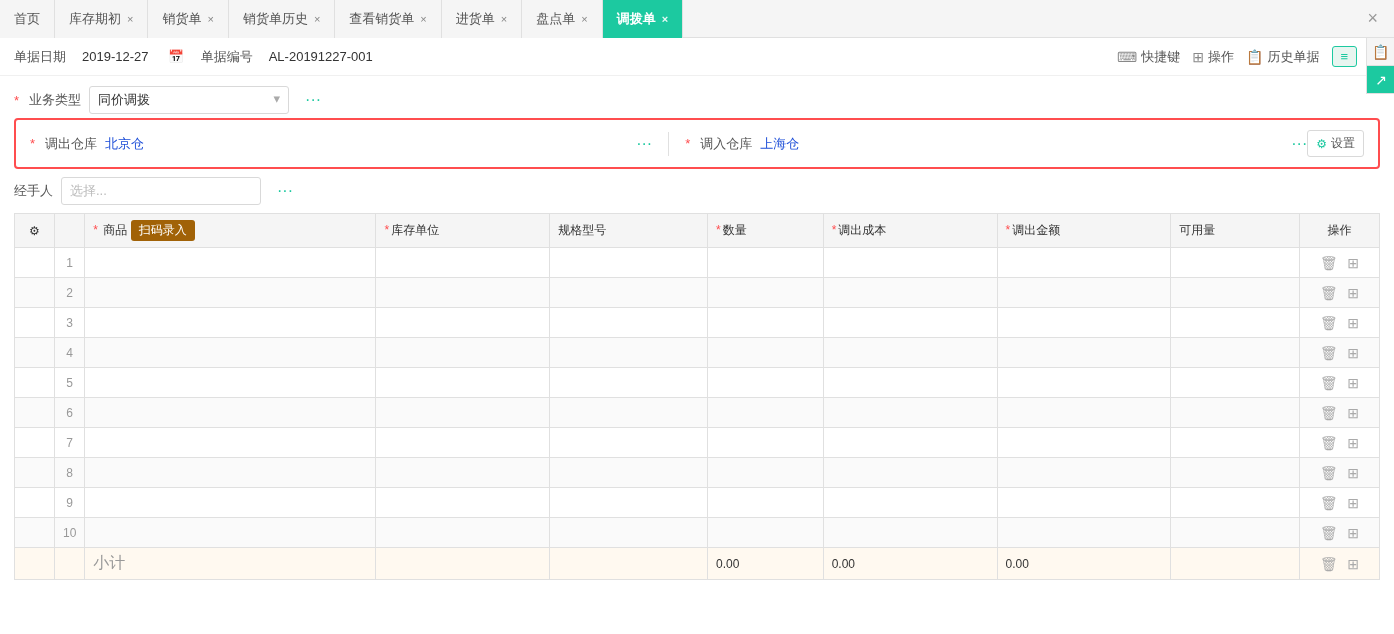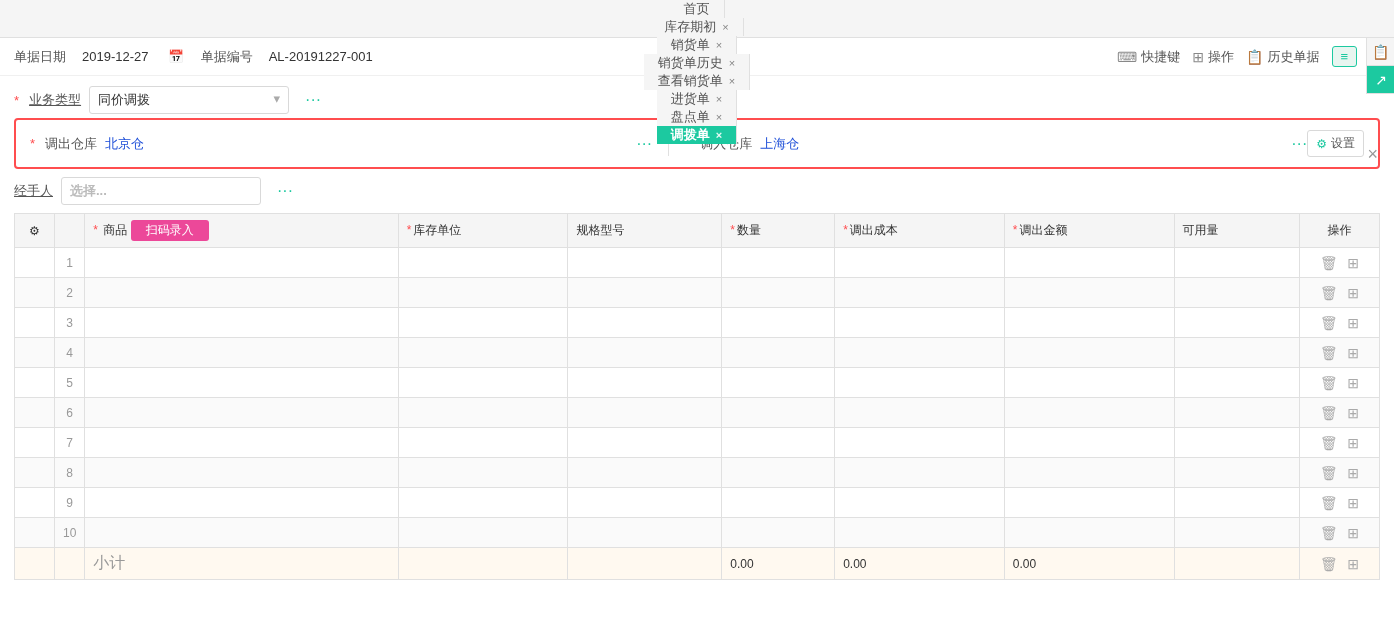--- a/index.html
+++ b/index.html
@@ -6,21 +6,20 @@
     body { font-family: 'Microsoft YaHei', Arial, sans-serif; font-size: 13px; color: #333; background: #fff; overflow: hidden; }
 
     
     .tab-bar {
       display: flex; align-items: center;
       border-bottom: 1px solid #e0e0e0;
       background: #f5f5f5;
       height: 38px;
       padding-left: 0;
       position: relative;
-      flex-direction: column;
     }
     .tab-item {
       display: flex; align-items: center;
       padding: 0 14px;
       height: 38px;
       cursor: pointer;
       white-space: nowrap;
       font-size: 13px;
       color: #555;
       border-right: 1px solid #e0e0e0;
@@ -86,21 +85,21 @@
       flex-wrap: wrap;
     }
     .form-left {
       display: flex; flex-direction: column; gap: 8px;
       min-width: 340px;
     }
     .form-row {
       display: flex; align-items: center; gap: 8px;
     }
     .form-required { color: #ff4d4f; margin-right: 2px; }
-    .form-field-label { color: #555; white-space: nowrap; text-decoration: underline; }
+    .form-field-label { color: #555; white-space: nowrap; }
     .form-select {
       display: flex; 
       border: 1px solid #d9d9d9;
       border-radius: 3px;
       padding: 4px 8px;
       min-width: 200px;
       background: #fff;
       cursor: pointer;
       position: relative;
       gap: 28px;
@@ -179,25 +178,25 @@
       height: 30px;
       color: #333;
     }
     tbody tr:nth-child(even) { background: #fafafa; }
     tbody tr.subtotal-row { background: #fff9f0; }
     .row-num { color: #999; text-align: center; width: 30px; }
     .gear-cell { text-align: center; width: 40px; }
     .action-cell { text-align: center; white-space: nowrap; }
     .action-icon { color: #aaa; cursor: pointer; font-size: 14px; margin: 0 3px; }
     .scan-btn {
-      background: #ec4899;
+      background: #a16207;
       color: #fff;
       border: none;
       border-radius: 3px;
-      padding: 2px 15px;
+      padding: 2px 8px;
       font-size: 12px;
       cursor: pointer;
     }
 
     
     .right-sidebar {
       position: fixed;
       right: 0; top: 38px;
       display: flex; flex-direction: column;
       background: #f5f5f5;
@@ -311,21 +310,21 @@
     <span class="warehouse-dots">···</span>
   </div>
   <div class="settings-btn">
     <span class="settings-icon">⚙</span>
     <span>设置</span>
   </div>
 </div>
 
 <div class="handler-row">
   <span class="form-field-label">经手人</span>
-  <div class="form-select" style="min-width:200px;font-weight:bold;">
+  <div class="form-select" style="min-width:200px;">
     <span class="form-select-text" style="color:#bbb;">选择...</span>
   </div>
   <span class="form-select-dots">···</span>
 </div>
 
 <div class="table-container">
   <table>
     <thead>
       <tr>
         <th class="gear-cell">⚙</th>

